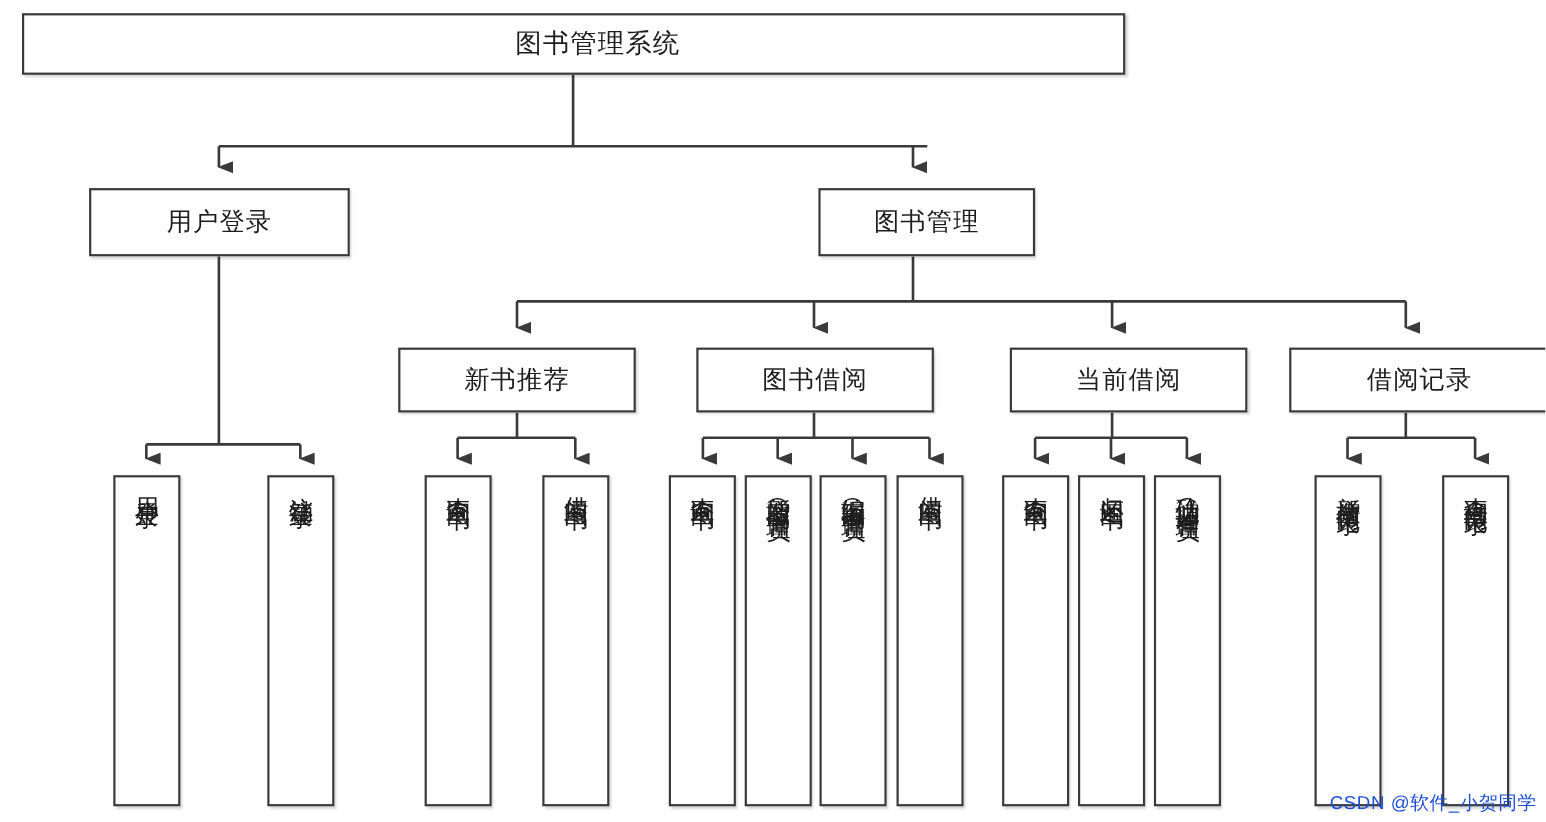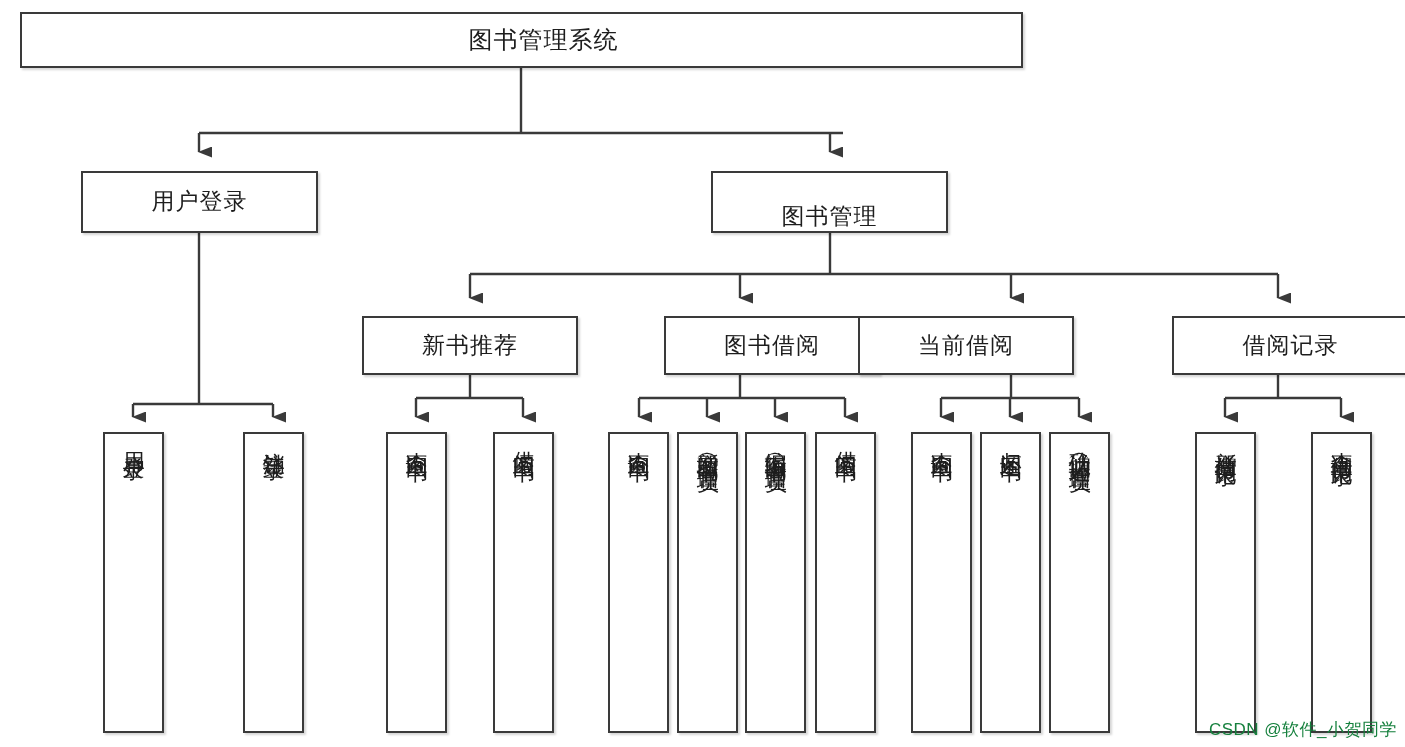--- a/index.html
+++ b/index.html
@@ -59,21 +59,21 @@
     letter-spacing: 3px;
     white-space: nowrap;
     text-align: center;
     color: #1d1d1d;
   }
   .watermark {
     position: absolute;
     right: 8px;
     bottom: 6px;
     font-size: 17px;
-    color: #15803d;
+    color: #1d4ed8;
     letter-spacing: 0.5px;
     z-index: 5;
     white-space: nowrap;
   }
 </style>
 </head>
 <body>
 
 <div id="diagram-canvas">
 
@@ -128,31 +128,31 @@
     </g>
   </svg>
 
   <div class="node horiz root" style="left:20px; top:12px; width:1003px; height:56px;padding-left:44px;">
     <span>图书管理系统</span>
   </div>
 
   <div class="node horiz" style="left:81px; top:171px; width:237px; height:62px;">
     <span>用户登录</span>
   </div>
-  <div class="node horiz" style="left:711px; top:171px; width:237px; height:62px;align-items:flex-end;">
+  <div class="node horiz" style="left:744px; top:171px; width:197px; height:62px;">
     <span>图书管理</span>
   </div>
 
   <div class="node horiz" style="left:362px; top:316px; width:216px; height:59px;">
     <span>新书推荐</span>
   </div>
-  <div class="node horiz" style="left:664px; top:316px; width:216px; height:59px;text-align:right;">
+  <div class="node horiz" style="left:633px; top:316px; width:216px; height:59px;text-align:right;">
     <span>图书借阅</span>
   </div>
-  <div class="node horiz" style="left:858px; top:316px; width:216px; height:59px;">
+  <div class="node horiz" style="left:918px; top:316px; width:216px; height:59px;">
     <span>当前借阅</span>
   </div>
   <div class="node horiz" style="left:1172px; top:316px; width:237px; height:59px;">
     <span>借阅记录</span>
   </div>
 
   <div class="node vert" style="left:103px; top:432px; width:61px; height:301px;">
     <span class="vert-text">用户登录</span>
   </div>
   <div class="node vert" style="left:243px; top:432px; width:61px; height:301px;">

